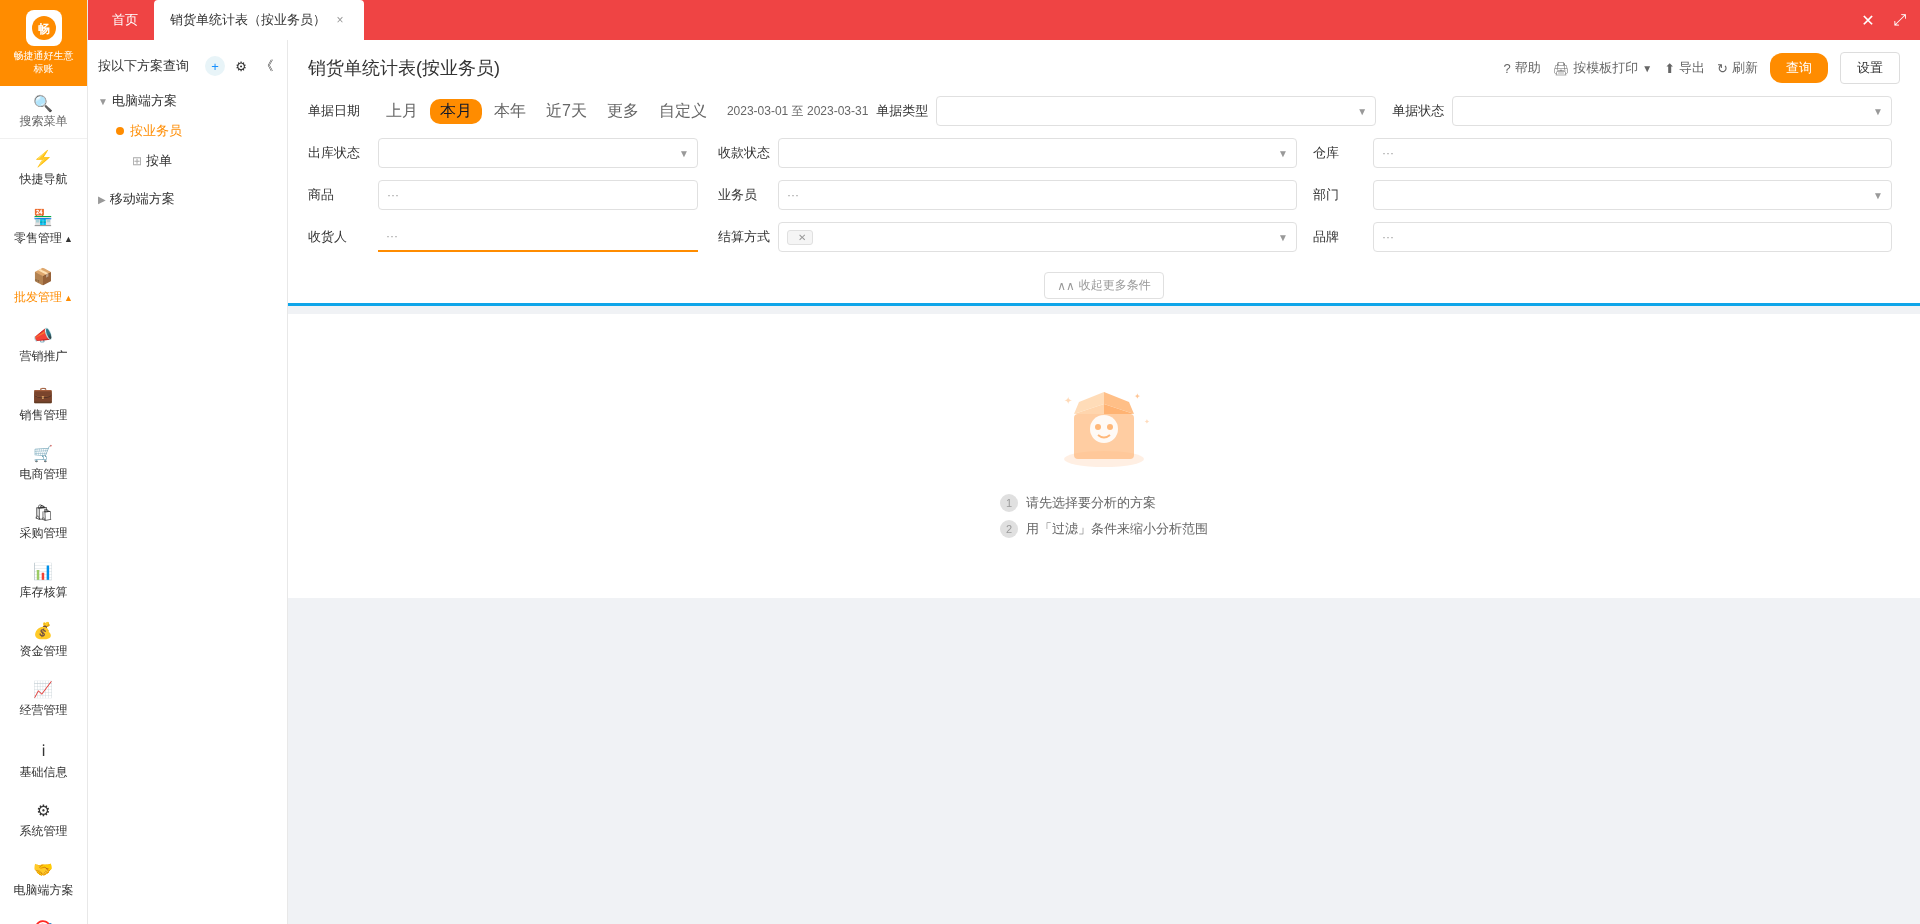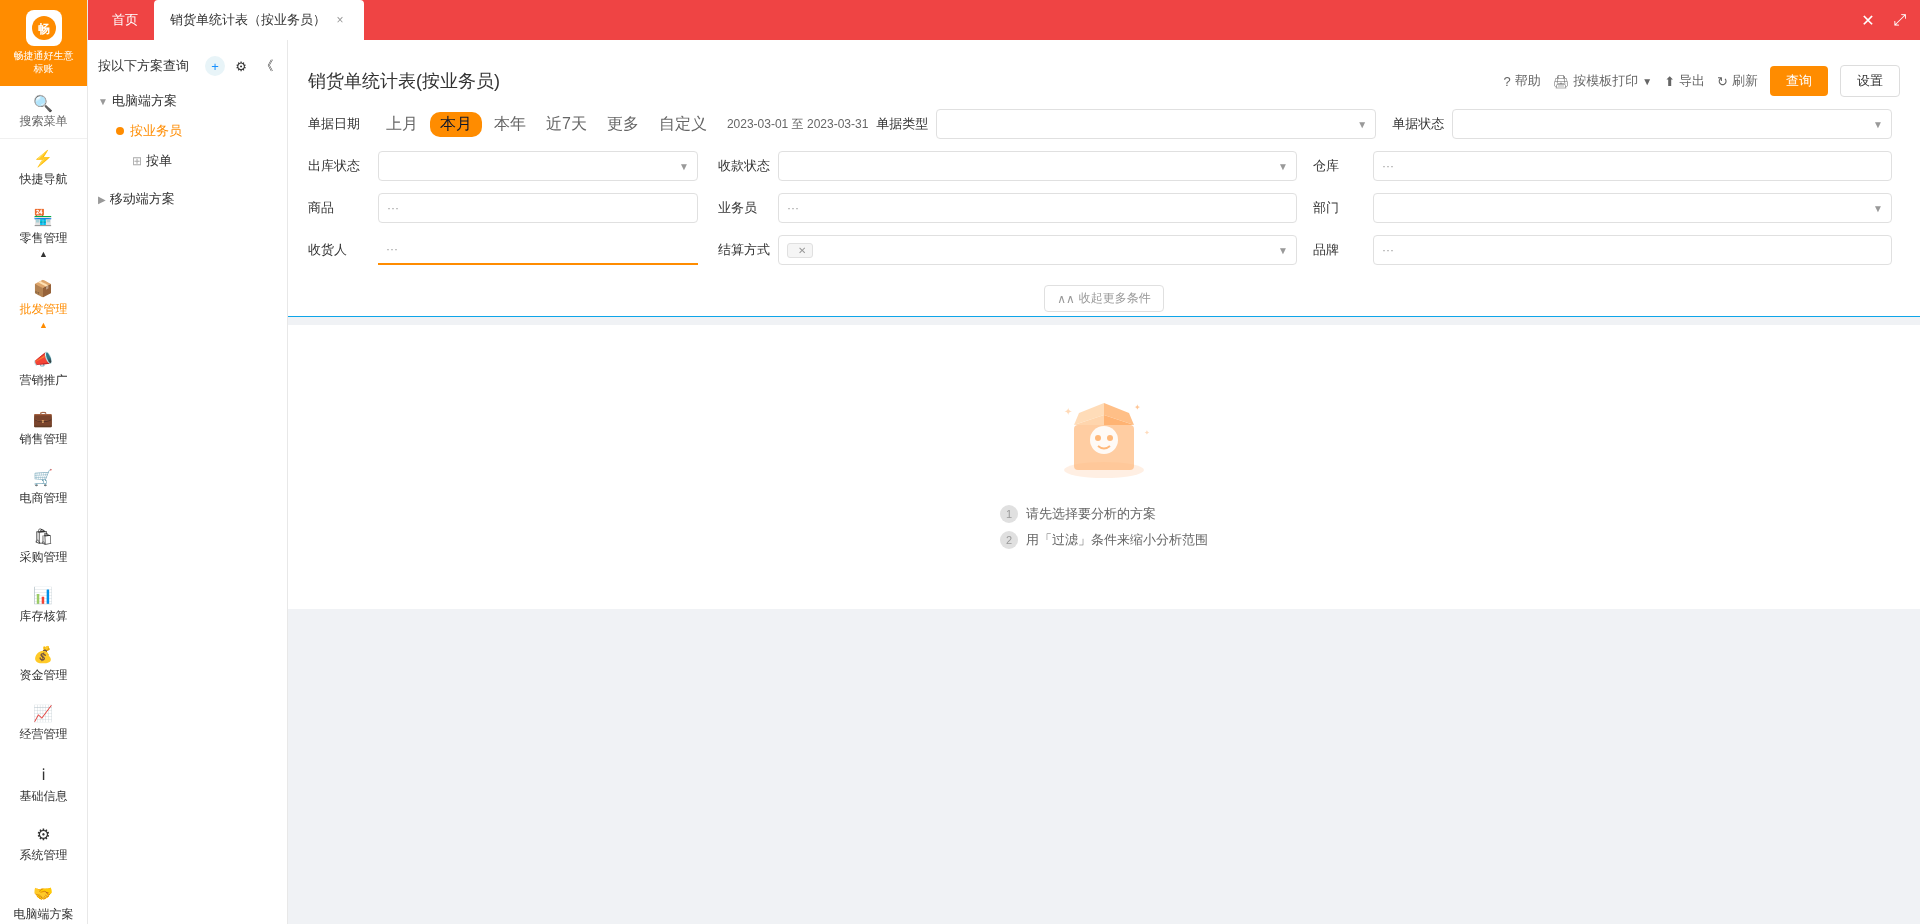--- a/index.html
+++ b/index.html
@@ -58,21 +58,20 @@
       align-items: center;
       gap: 3px;
     }
     .sidebar-item.active { color: #ff8c00; }
     .sidebar-item .item-icon { font-size: 16px; }
     .sidebar-item-with-arrow {
       display: flex;
       align-items: center;
       justify-content: center;
       gap: 2px;
-      flex-direction: column;
     }
 
     
     .main {
       flex: 1;
       display: flex;
       flex-direction: column;
       overflow: hidden;
     }
 
@@ -253,23 +252,23 @@
     .right-content {
       flex: 1;
       overflow-y: auto;
       background: #f0f2f5;
       padding: 0;
     }
 
     
     .page-header {
       background: #fff;
-      padding: 25px 20px 0 20px;
+      padding: 12px 20px 0 20px;
       margin-bottom: 0;
-      border-bottom: 1px solid #0ea5e9;
+      border-bottom: 3px solid #0ea5e9;
     }
     .page-title-row {
       display: flex;
       align-items: center;
       justify-content: space-between;
       margin-bottom: 12px;
     }
     .page-title {
       font-size: 18px;
       font-weight: 500;
@@ -286,21 +285,21 @@
       gap: 4px;
       font-size: 13px;
       color: #666;
       cursor: pointer;
     }
     .btn-primary {
       background: #ff8c00;
       color: #fff;
       border: none;
       padding: 6px 16px;
-      border-radius: 4px;
+      border-radius: 12px;
       cursor: pointer;
       font-size: 13px;
     }
     .btn-secondary {
       background: #fff;
       color: #333;
       border: 1px solid #ddd;
       padding: 6px 16px;
       border-radius: 4px;
       cursor: pointer;

